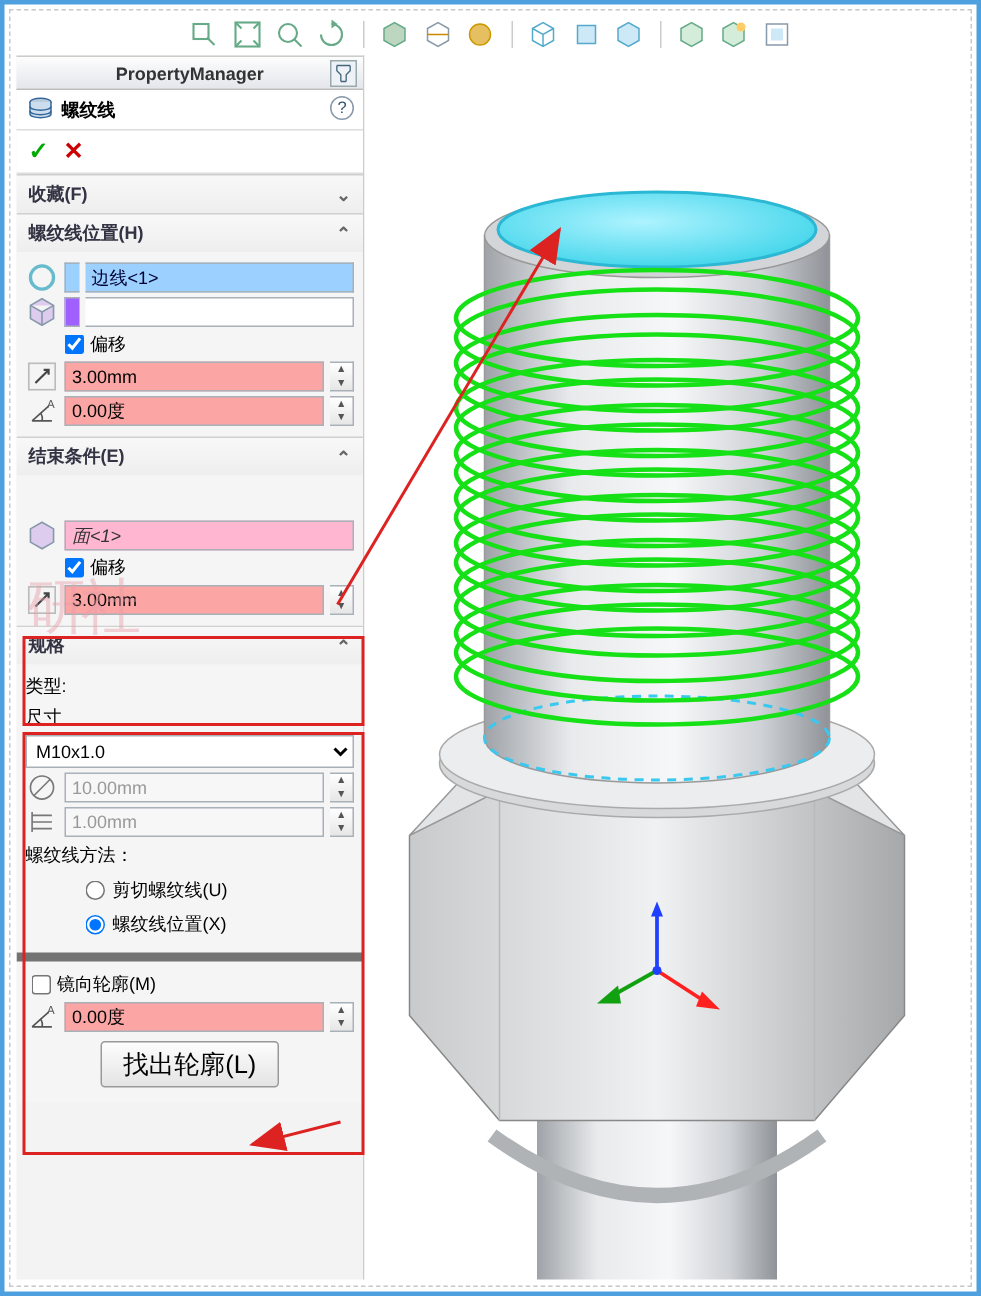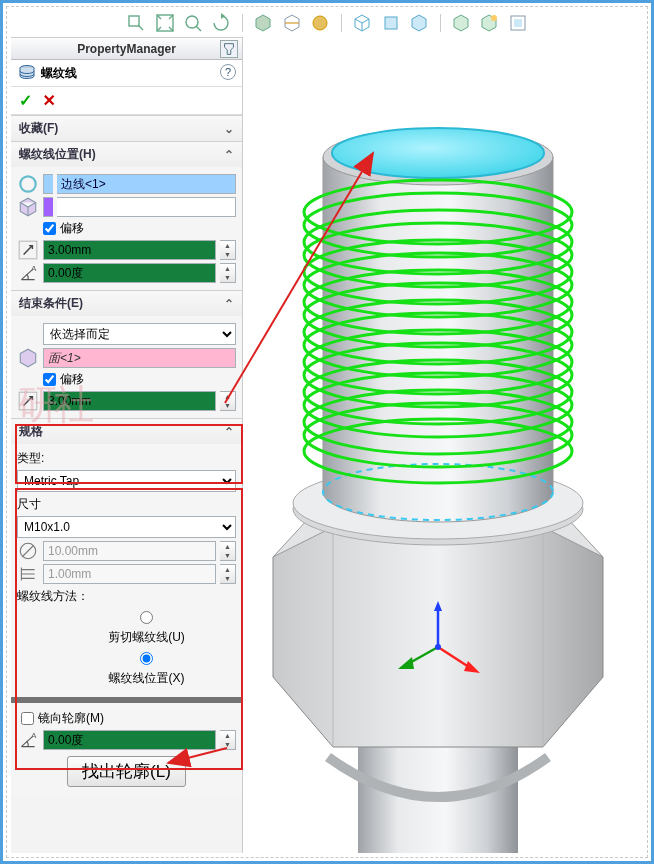--- a/index.html
+++ b/index.html
@@ -38,32 +38,32 @@
   .section-body { padding: 4px 6px; background: #f5f5f5; }
   
   .row { display: flex; align-items: center; margin: 3px 0; gap: 4px; }
   .row .ricon { width: 22px; height: 20px; display: flex; align-items: center; justify-content: center; flex-shrink:0; }
   .sel-box { flex: 1; height: 20px; border: 1px solid #a8b0b8; background: #fff; padding: 0 4px; line-height: 18px; color: #333; }
   .sel-box.hl { background: #9bd0ff; color: #003; }
   .sel-box.pink { background: #ffb6d0; font-style: italic; }
   .sel-stub { width: 10px; background: #9bd0ff; height:20px; border:1px solid #a8b0b8; border-right:none; }
   .sel-stub.purple { background: #a060ff; }
   
-  input.num { flex: 1; height: 20px; border: 1px solid #a8b0b8; background: #15803d; padding: 0 4px; font-size: 12px; }
+  input.num { flex: 1; height: 20px; border: 1px solid #a8b0b8; background: #fca5a5; padding: 0 4px; font-size: 12px; }
   input.num.dis { background: #f7f7f7; color: #999; }
   .spinner { width: 16px; height: 20px; border: 1px solid #a8b0b8; border-left: none; background: linear-gradient(to bottom,#fff,#e6e6e6); display:flex; flex-direction:column; }
   .spinner div { flex:1; text-align:center; font-size:7px; line-height:9px; color:#555; }
   
   select.combo { flex:1; height: 22px; border:1px solid #a8b0b8; background:#fff; font-size:12px; padding:0 2px; }
   
   .chk { display:flex; align-items:center; gap:4px; margin:3px 0 3px 26px; }
   .chk input { width:13px; height:13px; }
   
   .radios { margin-left: 40px; }
-  .radios label { display:flex; align-items:center; gap:5px; margin:6px 0;flex-direction:column; }
+  .radios label { display:flex; align-items:center; gap:5px; margin:6px 0; }
   
   .btn { display:inline-block; padding: 3px 14px; border:1px solid #999; background:linear-gradient(to bottom,#fdfdfd,#e4e4e4); border-radius:3px; font-size:17px; }
   
   
   .redbox1 { position:absolute; border: 2px solid #d22; pointer-events:none; }
   
   
   .viewport { flex:1; position: relative; background: #fff; overflow:hidden; }
   
   
@@ -214,21 +214,20 @@
           </div>
         </div>
 
         <div class="section-head">
           <span>结束条件(E)</span>
           <span class="caret">⌃</span>
         </div>
         <div class="section-body" style="position:relative">
           <div class="row">
             <span class="ricon"></span>
-            <select class="combo"><option>依选择而定</option></select>
           </div>
           <div class="row">
             <span class="ricon">
                 <svg viewBox="0 0 20 20">
                   <path d="M3 6 L10 2 L17 6 L17 14 L10 18 L3 14 Z" fill="#dce" stroke="#89a"></path>
                 </svg>
               </span>
             <div class="sel-box pink">面&lt;1&gt;</div>
           </div>
           <label class="chk">
@@ -249,23 +248,20 @@
               </div>
           </div>
         </div>
 
         <div class="section-head">
           <span>规格</span>
           <span class="caret">⌃</span>
         </div>
         <div class="section-body">
           <div style="margin:2px 0">类型:</div>
-          <div class="row">
-              <select class="combo"><option>Metric Tap</option></select>
-            </div>
           <div style="margin:4px 0 2px">尺寸</div>
           <div class="row">
               <select class="combo"><option>M10x1.0</option></select>
             </div>
           <div class="row">
             <span class="ricon">
                 <svg viewBox="0 0 20 20">
                   <circle cx="10" cy="10" r="7" fill="none" stroke="#777"></circle>
                   <line x1="5" y1="15" x2="15" y2="5" stroke="#777"></line>
                 </svg>

